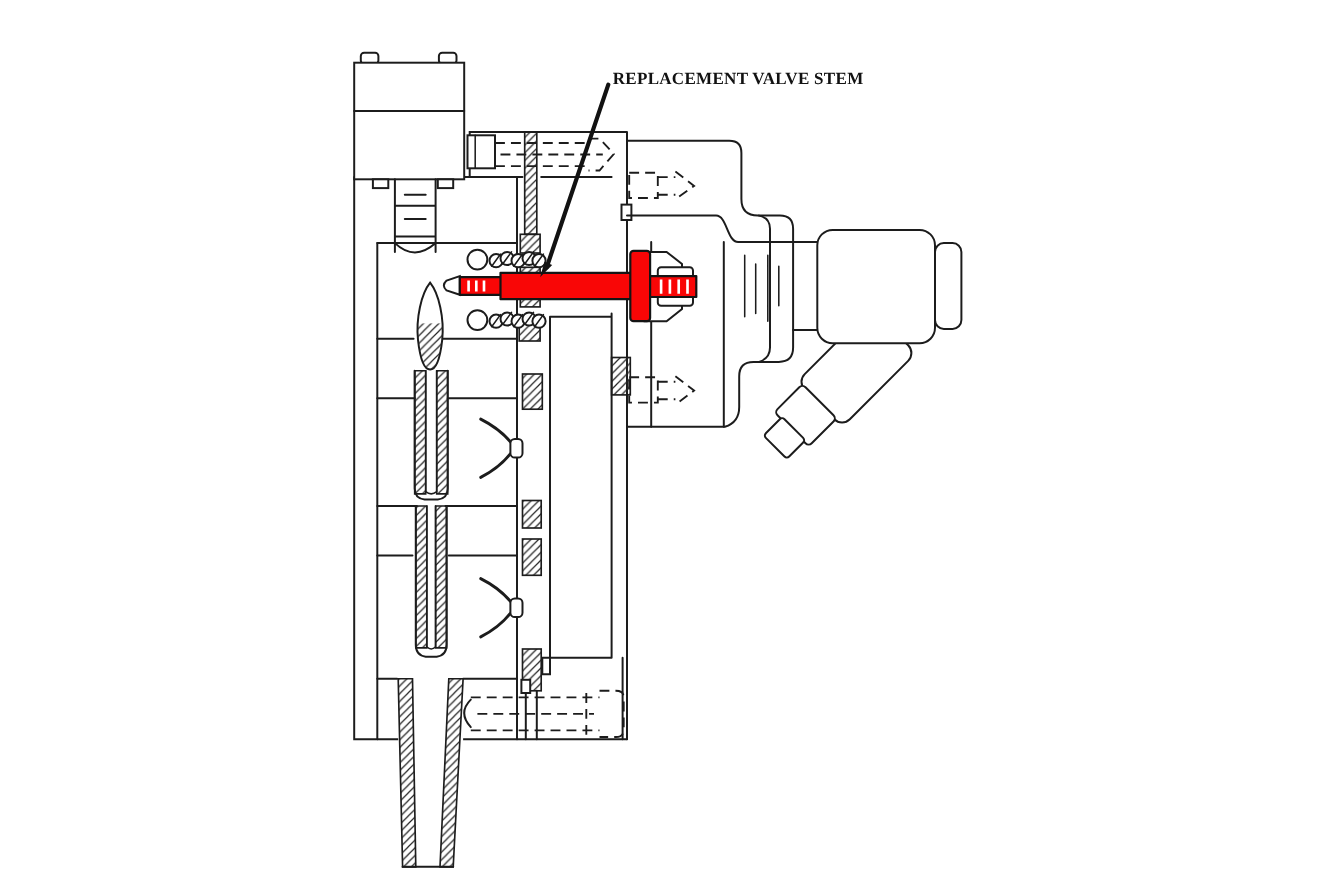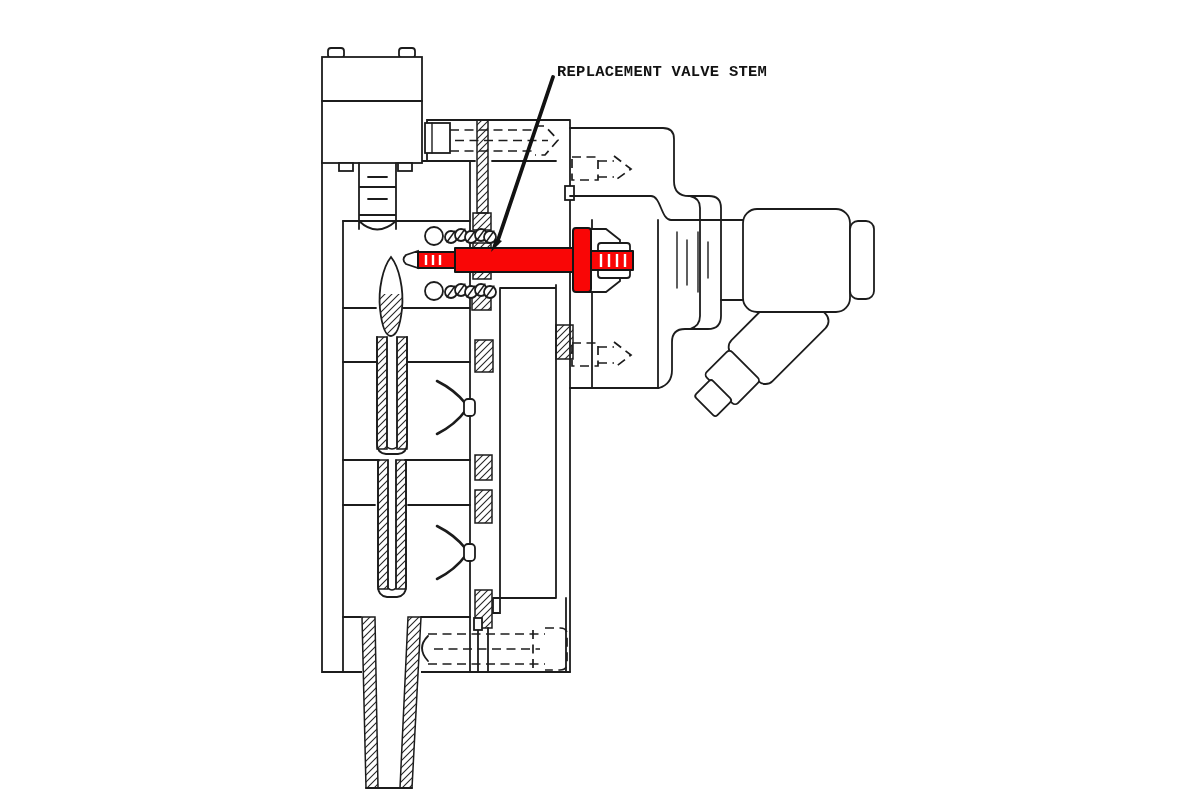--- a/index.html
+++ b/index.html
@@ -1,17 +1,17 @@
 <!DOCTYPE html>
 <html style="--highlight_red: #f90606; --line_black: #1c1c1c; --background: #ffffff;"><head>
 <meta charset="utf-8">
 <style>
   html,body{margin:0;padding:0;background:#fff;}
   .canvas{position:relative;width:1200px;height:800px;background:var(--background,#fff);overflow:hidden;
-          font-family:Liberation Mono, monospace;}
+          font-family:Liberation Serif, serif;}
   svg{display:block;}
   .ln{fill:none;stroke:var(--line_black,#1c1c1c);stroke-width:1.8;stroke-linecap:round;}
   .lnf{fill:#ffffff;stroke:var(--line_black,#1c1c1c);stroke-width:1.8;}
   .thin{stroke-width:1.4;}
   .hatch{fill:url(#hatch);stroke:var(--line_black,#1c1c1c);stroke-width:1.5;}
   .dash{fill:none;stroke:var(--line_black,#1c1c1c);stroke-width:1.7;stroke-dasharray:9 5.5;}
   .red{fill:var(--highlight_red,#f90606);stroke:#141414;stroke-width:2;stroke-linejoin:round;}
   .wtick{fill:none;stroke:#ffffff;stroke-width:2.4;}
   .seal{fill:none;stroke:var(--line_black,#1c1c1c);stroke-width:2.6;stroke-linecap:round;}
   .leader{fill:none;stroke:#121212;stroke-width:3.8;stroke-linecap:round;}

